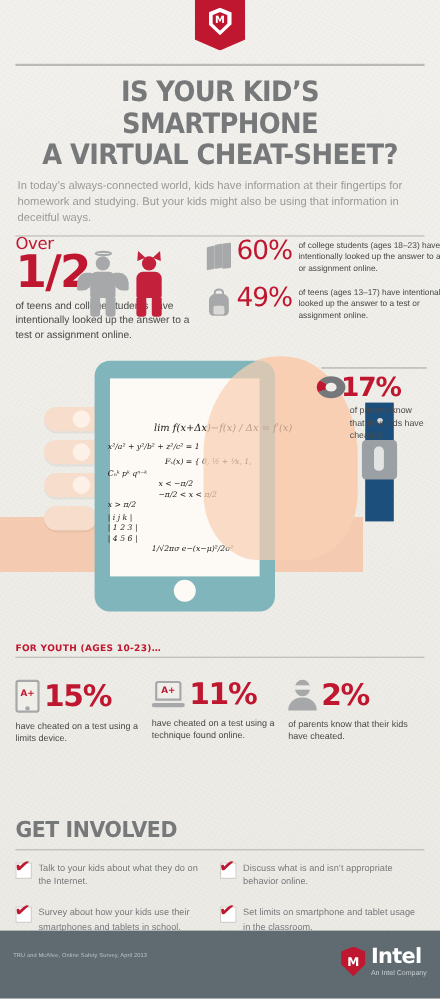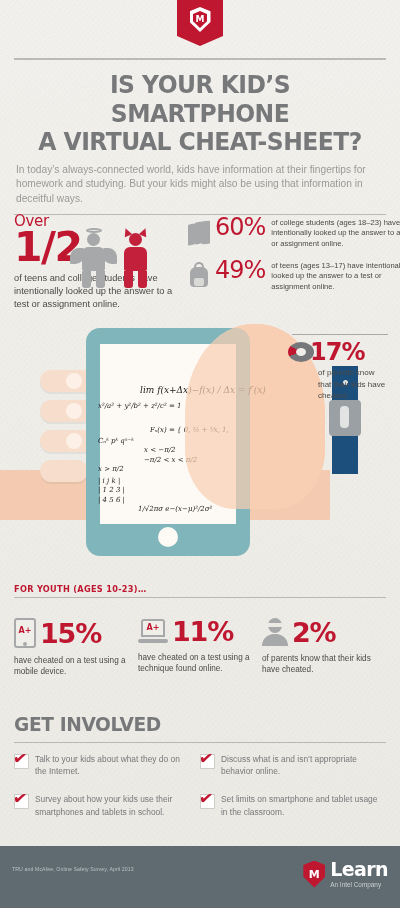--- a/index.html
+++ b/index.html
@@ -178,21 +178,21 @@
   .lapico .ap { position: absolute; left: 3px; right: 3px; top: 4px; text-align: center;
                 color: #bf1730; font-size: 8px; font-weight: bold; font-family: "DejaVu Sans", sans-serif; }
   .thief { position: relative; width: 26px; height: 28px; flex: none; }
   .thief .hd2 { position: absolute; left: 6px; top: 0; width: 14px; height: 15px;
                 border-radius: 50%; background: #a7a8a9; }
   .thief .mask { position: absolute; left: 6px; top: 5px; width: 14px; height: 4px; background: #eceae4; }
   .thief .shl { position: absolute; left: 0; bottom: 0; width: 26px; height: 12px;
                 background: #a7a8a9; border-radius: 13px 13px 0 0; }
 
   
-  .gi { position: absolute; top: 712px; left: 14px; right: 14px; }
+  .gi { position: absolute; top: 742px; left: 14px; right: 14px; }
   .gi h2 { font-family: "DejaVu Sans", sans-serif; font-weight: bold; color: #77787a;
            font-size: 20px; letter-spacing: -.4px; transform: scaleX(.93); transform-origin: left;
            margin-bottom: 6px; }
   .gi .grid { display: flex; flex-wrap: wrap; margin-top: 10px; }
   .tip { width: 50%; display: flex; margin-bottom: 16px; padding-right: 8px; }
   .chk { position: relative; width: 15px; height: 15px; flex: none; margin-right: 6px; margin-top: 1px; }
   .chk .box { position: absolute; inset: 0; background: #fff; border: 1px solid #cfcdc7; }
   .chk .mark { position: absolute; left: -1px; top: -4px; font-size: 17px; color: #bf1730;
                font-family: "DejaVu Sans", sans-serif; font-weight: bold; line-height: 1;
                transform: rotate(8deg); }
@@ -306,21 +306,21 @@
         <div class="tip"></div>
       </div>
     <div class="finger f4"></div>
 
     <div class="phone">
       <div class="screen"></div>
       <div class="hbtn"></div>
       <div class="math">
         <div class="r big" style="margin-left:42px">lim  f(x+Δx)−f(x) / Δx = f′(x)</div>
         <div class="r" style="margin-top:6px">x²/a² + y²/b² + z²/c² = 1</div>
-        <div class="r" style="margin-left:52px;margin-top:14px">Fₓ(x) = { 0, ½ + ⅟x, 1,</div>
+        <div class="r" style="margin-left:52px;margin-top:4px">Fₓ(x) = { 0, ½ + ⅟x, 1,</div>
         <div class="r" style="margin-top:2px">Cₙᵏ pᵏ qⁿ⁻ᵏ</div>
         <div class="r" style="margin-left:46px">x &lt; −π/2</div>
         <div class="r" style="margin-left:46px">−π/2 &lt; x &lt; π/2</div>
         <div class="r" style="">x &gt; π/2</div>
         <div class="r" style="margin-top:2px">| i  j  k |</div>
         <div class="r">| 1  2  3 |</div>
         <div class="r">| 4  5  6 |</div>
         <div class="r" style="margin-left:40px">1/√2πσ e−(x−μ)²/2σ²</div>
       </div>
     </div>
@@ -346,21 +346,21 @@
     <div class="yrow">
       <div class="ycell">
         <div class="top">
           <div class="tabico">
             <div class="frame"></div>
             <div class="ap">A+</div>
             <div class="hm"></div>
           </div>
           <div class="pct">15%</div>
         </div>
-        <div class="cp">have cheated on a test using a mobile device.</div>
+        <div class="cp">have cheated on a test using a limits device.</div>
       </div>
 
       <div class="ycell">
         <div class="top">
           <div class="lapico">
             <div class="lid"></div>
             <div class="ap">A+</div>
             <div class="base"></div>
           </div>
           <div class="pct">11%</div>
@@ -417,19 +417,19 @@
     </div>
   </div>
 
   <div class="footer">
     <div class="src">TRU and McAfee, Online Safety Survey, April 2013</div>
     <div class="mcafee">
       <div class="sh">
           <span>M</span>
         </div>
       <div>
-        <div class="wm">Learn</div>
+        <div class="wm">Intel</div>
         <div class="tag">An Intel Company</div>
       </div>
     </div>
   </div>
 
 </div>
 
 </body></html>

